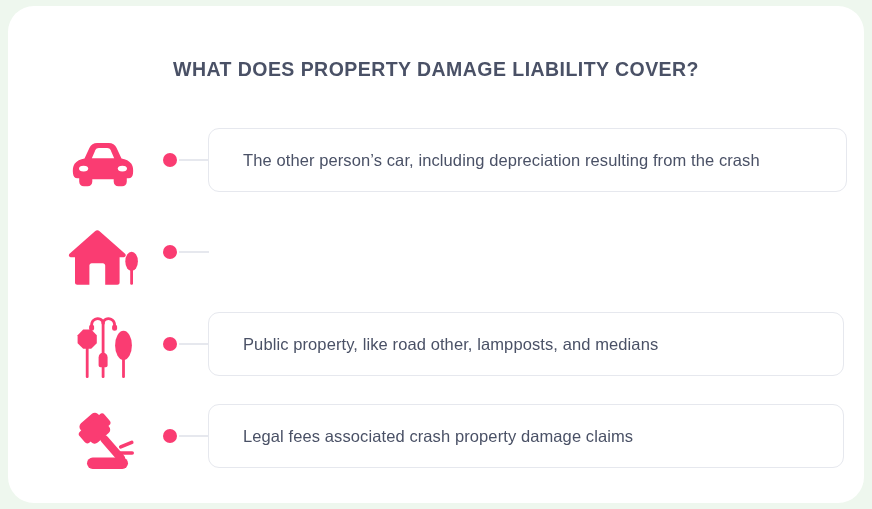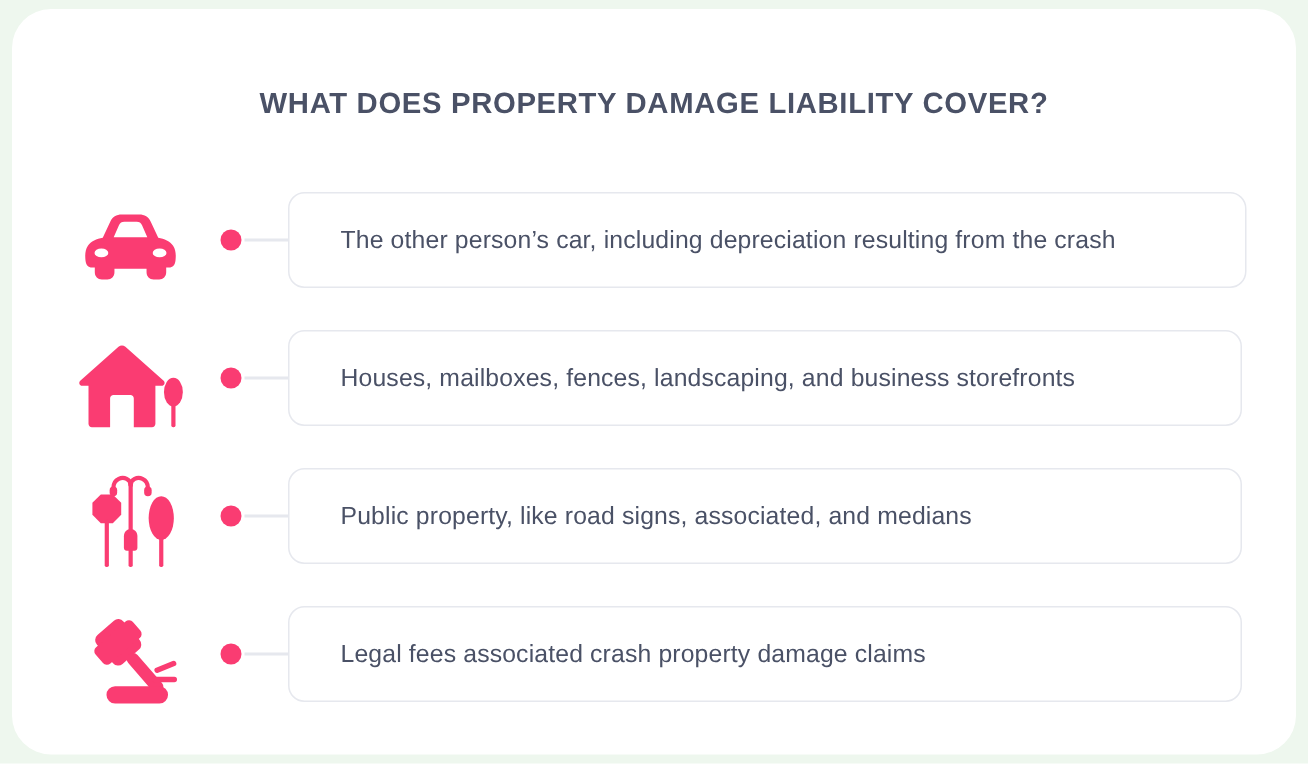--- a/index.html
+++ b/index.html
@@ -33,20 +33,21 @@
     font-weight: bold;
     letter-spacing: 0.45px;
     color: #4a5166;
     white-space: nowrap;
   }
   #rows-container {
     position: absolute;
     left: 0;
     top: 118px;
     width: 688px;
+    padding-left: 16px;
   }
   .row {
     position: relative;
     height: 92px;
   }
   .icon-cell {
     position: absolute;
     left: 36px;
     top: 0;
     width: 86px;
@@ -126,23 +127,20 @@
     <div class="row">
       <div class="icon-cell">
         <svg width="72" height="58" viewBox="0 0 72 58" aria-hidden="true">
           <path fill="#fa3c72" d="M2.5 25.8 L28 3.2 C29.4 2 31.2 2 32.6 3.2 L58.1 25.8 C59.4 27 58.6 29.2 56.8 29.2 L52.6 29.2 L52.6 54.5 C52.6 55.8 51.6 56.8 50.3 56.8 L38.2 56.8 L38.2 37.6 C38.2 36.3 37.2 35.3 35.9 35.3 L24.7 35.3 C23.4 35.3 22.4 36.3 22.4 37.6 L22.4 56.8 L10.3 56.8 C9 56.8 8 55.8 8 54.5 L8 29.2 L3.8 29.2 C2 29.2 1.2 27 2.5 25.8 Z"></path>
           <ellipse fill="#fa3c72" cx="64.6" cy="33.4" rx="6.3" ry="9.6"></ellipse>
           <rect fill="#fa3c72" x="63.2" y="40.5" width="2.8" height="16.3" rx="1.2"></rect>
         </svg>
       </div>
       <div class="connector-dot"></div>
       <div class="connector-line"></div>
-      <div class="text-card w-std">
-        <span class="card-text">Houses, mailboxes, fences, landscaping, and business storefronts</span>
-      </div>
     </div>
 
     <div class="row">
       <div class="icon-cell">
         <svg width="70" height="68" viewBox="0 0 70 68" aria-hidden="true">
 
           <path fill="#fa3c72" d="M9.6 20.2 L15.2 14.6 L23.2 14.6 L28.8 20.2 L28.8 28.2 L23.2 33.8 L15.2 33.8 L9.6 28.2 Z"></path>
           <rect fill="#fa3c72" x="17.8" y="31.5" width="2.8" height="31.5" rx="1.2"></rect>
 
           <rect fill="#fa3c72" x="33.7" y="5.5" width="2.8" height="57.5" rx="1.2"></rect>
@@ -153,21 +151,21 @@
 
           <path fill="#fa3c72" d="M30.6 42.5 C30.6 39.6 32.6 37.7 35.1 37.7 C37.6 37.7 39.6 39.6 39.6 42.5 L39.6 50.2 C39.6 51.4 38.8 52.2 37.7 52.2 L32.5 52.2 C31.4 52.2 30.6 51.4 30.6 50.2 Z"></path>
 
           <ellipse fill="#fa3c72" cx="55.5" cy="30.4" rx="8.4" ry="14.6"></ellipse>
           <rect fill="#fa3c72" x="54.1" y="40.5" width="2.8" height="22.5" rx="1.2"></rect>
         </svg>
       </div>
       <div class="connector-dot"></div>
       <div class="connector-line"></div>
       <div class="text-card w-std">
-        <span class="card-text">Public property, like road signs, associated, and medians</span>
+        <span class="card-text">Public property, like road other, lampposts, and medians</span>
       </div>
     </div>
 
     <div class="row">
       <div class="icon-cell">
         <svg width="74" height="62" viewBox="0 0 74 62" aria-hidden="true">
           <g transform="rotate(-41 37 28)">
 
             <rect fill="#fa3c72" x="25.5" y="2.5" width="23.5" height="25.5" rx="4.5"></rect>
             <rect fill="#fa3c72" x="20.5" y="8" width="33" height="14.5" rx="3.5"></rect>

